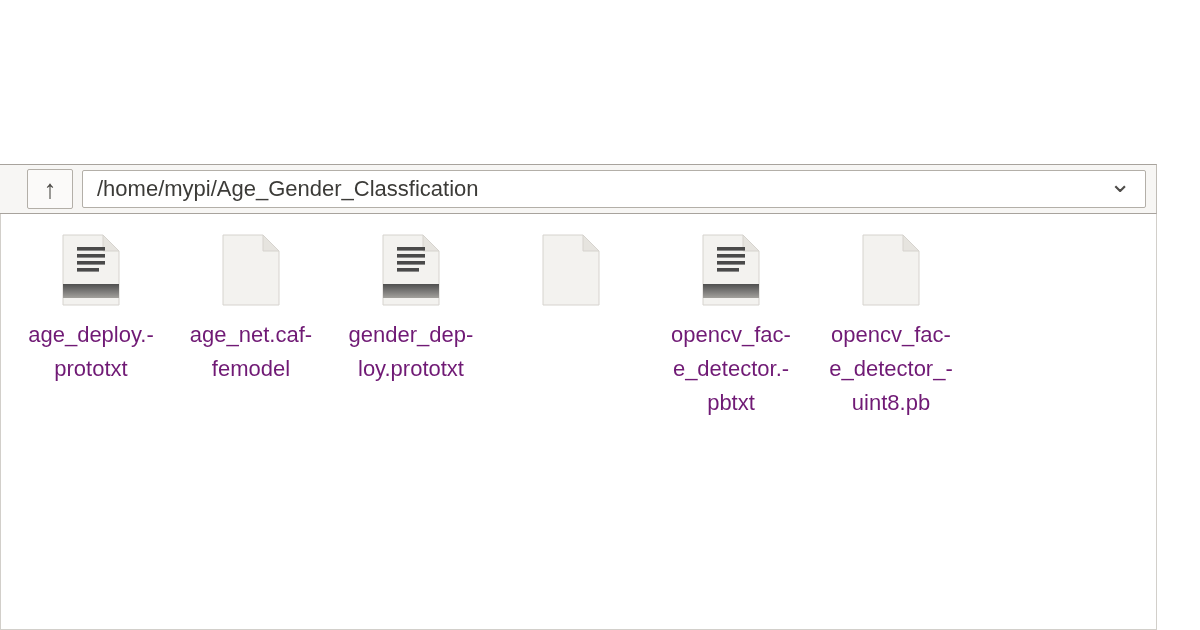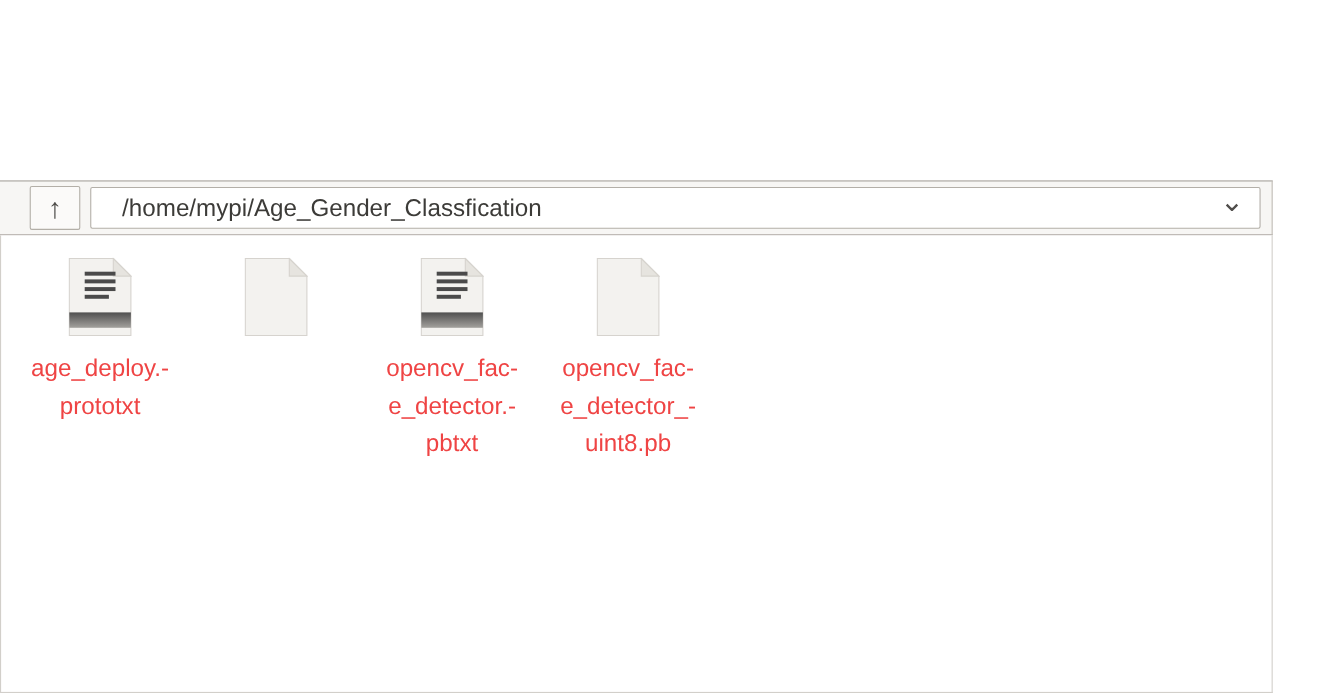--- a/index.html
+++ b/index.html
@@ -63,21 +63,21 @@
 
   .address-bar {
     flex: 1 1 auto;
     height: 38px;
     box-sizing: border-box;
     background: #ffffff;
     border: 1px solid #b3afa8;
     border-radius: 2px;
     display: flex;
     align-items: center;
-    padding-left: 28px;
+    padding-left: 14px;
     padding-right: 6px;
   }
 
   .path-text {
     flex: 1 1 auto;
     font-size: 22px;
     color: #3c3b38;
     white-space: nowrap;
     overflow: hidden;
   }
@@ -121,21 +121,21 @@
   }
 
   .file-icon svg { display: block; }
 
   .file-icon[data-icon="blank"] .tl,
   .file-icon[data-icon="blank"] .bd { display: none; }
 
   .file-label {
     font-size: 22px;
     line-height: 1.55;
-    color: #ef4444;
+    color: #701a75;
     text-align: center;
     white-space: pre-line;
   }
 </style>
 </head>
 <body>
 
 <svg width="0" height="0" style="position:absolute" aria-hidden="true">
   <defs>
     <linearGradient id="bandGrad" x1="0" y1="0" x2="0" y2="1">
@@ -171,21 +171,55 @@
             <rect x="15" y="27" width="28" height="3.6"></rect>
             <rect x="15" y="34" width="22" height="3.6"></rect>
           </g>
           <rect class="bd" x="1" y="50" width="56" height="14" fill="url(#bandGrad)"></rect>
         </svg>
       </div>
       <div class="file-label">age_deploy.-
 prototxt</div>
     </div>
 
-
+    <div class="file-item">
+      <div class="file-icon" data-icon="blank">
+        <svg viewBox="0 0 58 72" width="58" height="72">
+          <path d="M1 1 H41 L57 17 V71 H1 Z" fill="#f3f2ef" stroke="#d6d3ce"></path>
+          <path d="M41 1 L57 17 H41 Z" fill="#e6e4df" stroke="#d6d3ce"></path>
+          <g class="tl" fill="#4a4a4a">
+            <rect x="15" y="13" width="28" height="3.6"></rect>
+            <rect x="15" y="20" width="28" height="3.6"></rect>
+            <rect x="15" y="27" width="28" height="3.6"></rect>
+            <rect x="15" y="34" width="22" height="3.6"></rect>
+          </g>
+          <rect class="bd" x="1" y="50" width="56" height="14" fill="url(#bandGrad)"></rect>
+        </svg>
+      </div>
+      <div class="file-label">age_net.caf-
+femodel</div>
+    </div>
+
+    <div class="file-item">
+      <div class="file-icon" data-icon="text">
+        <svg viewBox="0 0 58 72" width="58" height="72">
+          <path d="M1 1 H41 L57 17 V71 H1 Z" fill="#f3f2ef" stroke="#d6d3ce"></path>
+          <path d="M41 1 L57 17 H41 Z" fill="#e6e4df" stroke="#d6d3ce"></path>
+          <g class="tl" fill="#4a4a4a">
+            <rect x="15" y="13" width="28" height="3.6"></rect>
+            <rect x="15" y="20" width="28" height="3.6"></rect>
+            <rect x="15" y="27" width="28" height="3.6"></rect>
+            <rect x="15" y="34" width="22" height="3.6"></rect>
+          </g>
+          <rect class="bd" x="1" y="50" width="56" height="14" fill="url(#bandGrad)"></rect>
+        </svg>
+      </div>
+      <div class="file-label">gender_dep-
+loy.prototxt</div>
+    </div>
 
     <div class="file-item">
       <div class="file-icon" data-icon="blank">
         <svg viewBox="0 0 58 72" width="58" height="72">
           <path d="M1 1 H41 L57 17 V71 H1 Z" fill="#f3f2ef" stroke="#d6d3ce"></path>
           <path d="M41 1 L57 17 H41 Z" fill="#e6e4df" stroke="#d6d3ce"></path>
           <g class="tl" fill="#4a4a4a">
             <rect x="15" y="13" width="28" height="3.6"></rect>
             <rect x="15" y="20" width="28" height="3.6"></rect>
             <rect x="15" y="27" width="28" height="3.6"></rect>

